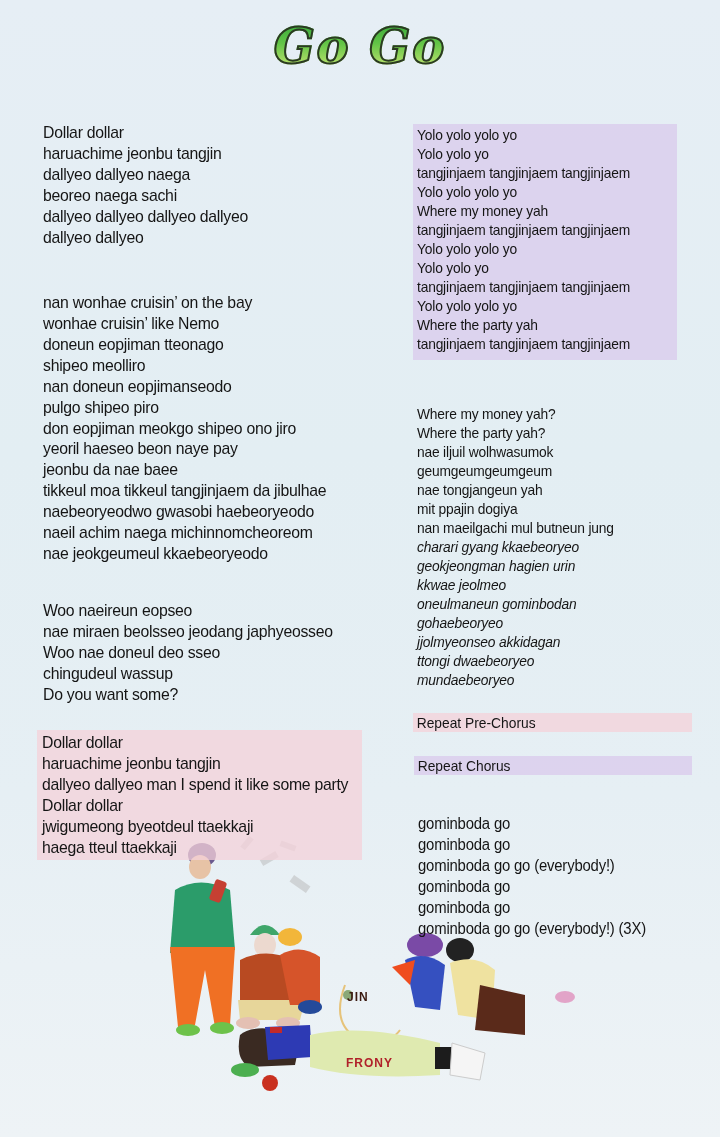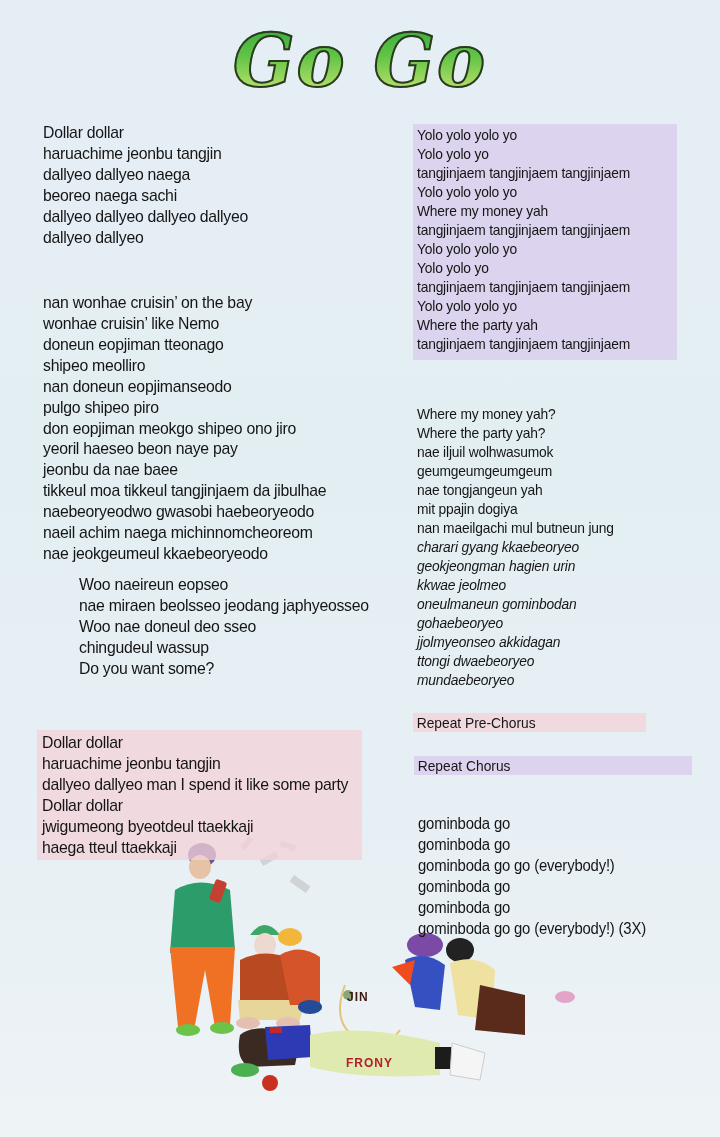--- a/index.html
+++ b/index.html
@@ -5,21 +5,21 @@
   html, body { margin:0; padding:0; }
   body {
     width:720px; height:1137px; position:relative; overflow:hidden;
     background: linear-gradient(180deg, #e6eef5 0%, #e3eef3 40%, #e6eff4 70%, #eef3f6 100%);
     font-family: "Liberation Sans", sans-serif;
     color:#151515;
   }
   .title {
     position:absolute; left:0; width:720px; top:18px; text-align:center;
     font-family: "DejaVu Serif", serif; font-style:italic; font-weight:bold;
-    font-size:72px; letter-spacing:2px;
+    font-size:48px; letter-spacing:2px;
     color:#5cbf3e;
     background: linear-gradient(180deg, #2fa43a 0%, #62c446 45%, #d8ec7a 100%);
     -webkit-background-clip:text; background-clip:text;
     -webkit-text-fill-color: transparent;
     -webkit-text-stroke: 2px #2b3a22;
   }
   .block { position:absolute; }
   .line { display:block; white-space:nowrap; transform-origin:left center; }
   .left .line { font-size:17px; line-height:21px; letter-spacing:-0.3px; transform:scaleX(0.93); }
   .right .line { font-size:15px; line-height:19px; letter-spacing:-0.2px; transform:scaleX(0.92); }
@@ -65,21 +65,21 @@
 
 <div class="block left" style="left:43px; top:438px;">
   <span class="line">yeoril haeseo beon naye pay</span>
   <span class="line">jeonbu da nae baee</span>
   <span class="line">tikkeul moa tikkeul tangjinjaem da jibulhae</span>
   <span class="line">naebeoryeodwo gwasobi haebeoryeodo</span>
   <span class="line">naeil achim naega michinnomcheoreom</span>
   <span class="line">nae jeokgeumeul kkaebeoryeodo</span>
 </div>
 
-<div class="block left" style="left:43px; top:574px;margin-left:36px;">
+<div class="block left" style="left:43px; top:600px;">
   <span class="line">Woo naeireun eopseo</span>
   <span class="line">nae miraen beolsseo jeodang japhyeosseo</span>
   <span class="line">Woo nae doneul deo sseo</span>
   <span class="line">chingudeul wassup</span>
   <span class="line">Do you want some?</span>
 </div>
 
 <svg class="photo" viewBox="0 0 450 265" xmlns="http://www.w3.org/2000/svg">
 
   <g opacity="0.5" fill="#b8b8b8">
@@ -169,21 +169,21 @@
   <span class="line">charari gyang kkaebeoryeo</span>
   <span class="line">geokjeongman hagien urin</span>
   <span class="line">kkwae jeolmeo</span>
   <span class="line">oneulmaneun gominbodan</span>
   <span class="line">gohaebeoryeo</span>
   <span class="line">jjolmyeonseo akkidagan</span>
   <span class="line">ttongi dwaebeoryeo</span>
   <span class="line">mundaebeoryeo</span>
 </div>
 
-<div class="bar pink-box" style="left:413px; top:713px; width:233px;">
+<div class="bar pink-box" style="left:413px; top:713px; width:279px;">
   <span>Repeat Pre-Chorus</span>
 </div>
 
 <div class="bar purple-box" style="left:414px; top:756px; width:278px;">
   <span>Repeat Chorus</span>
 </div>
 
 <div class="block final" style="left:418px; top:797px;margin-top:16px;">
   <span class="line">gominboda go</span>
   <span class="line">gominboda go</span>

